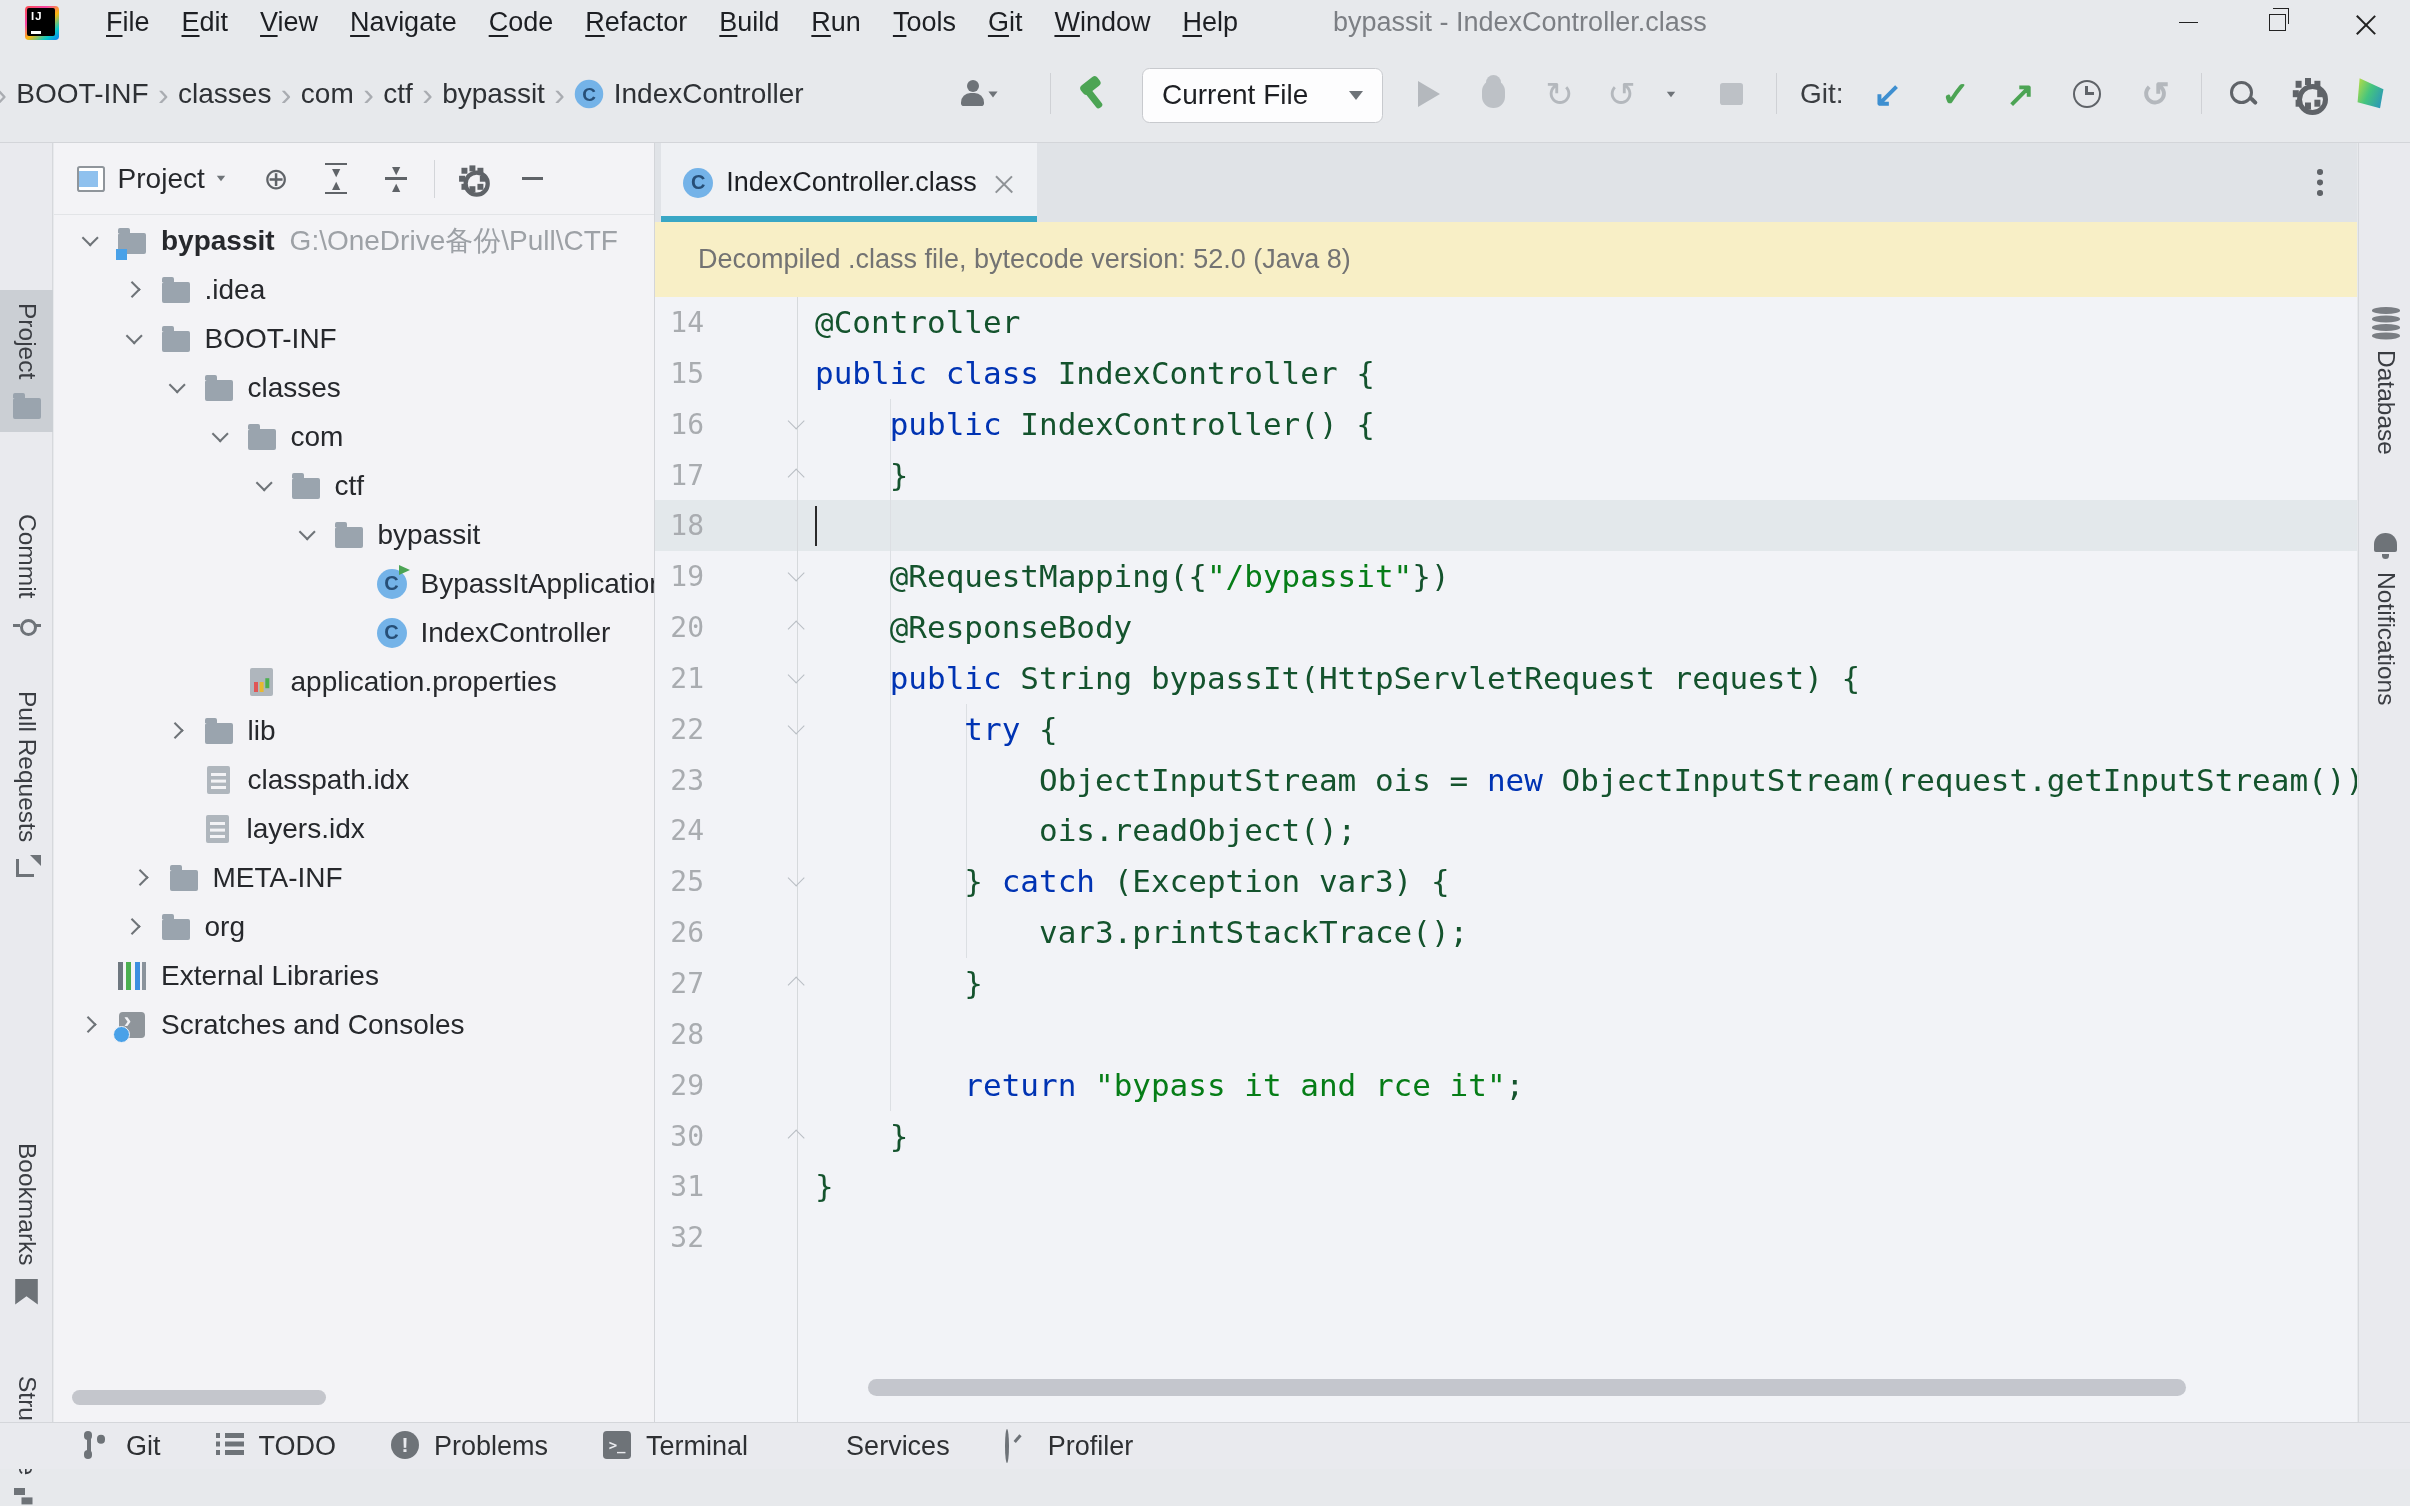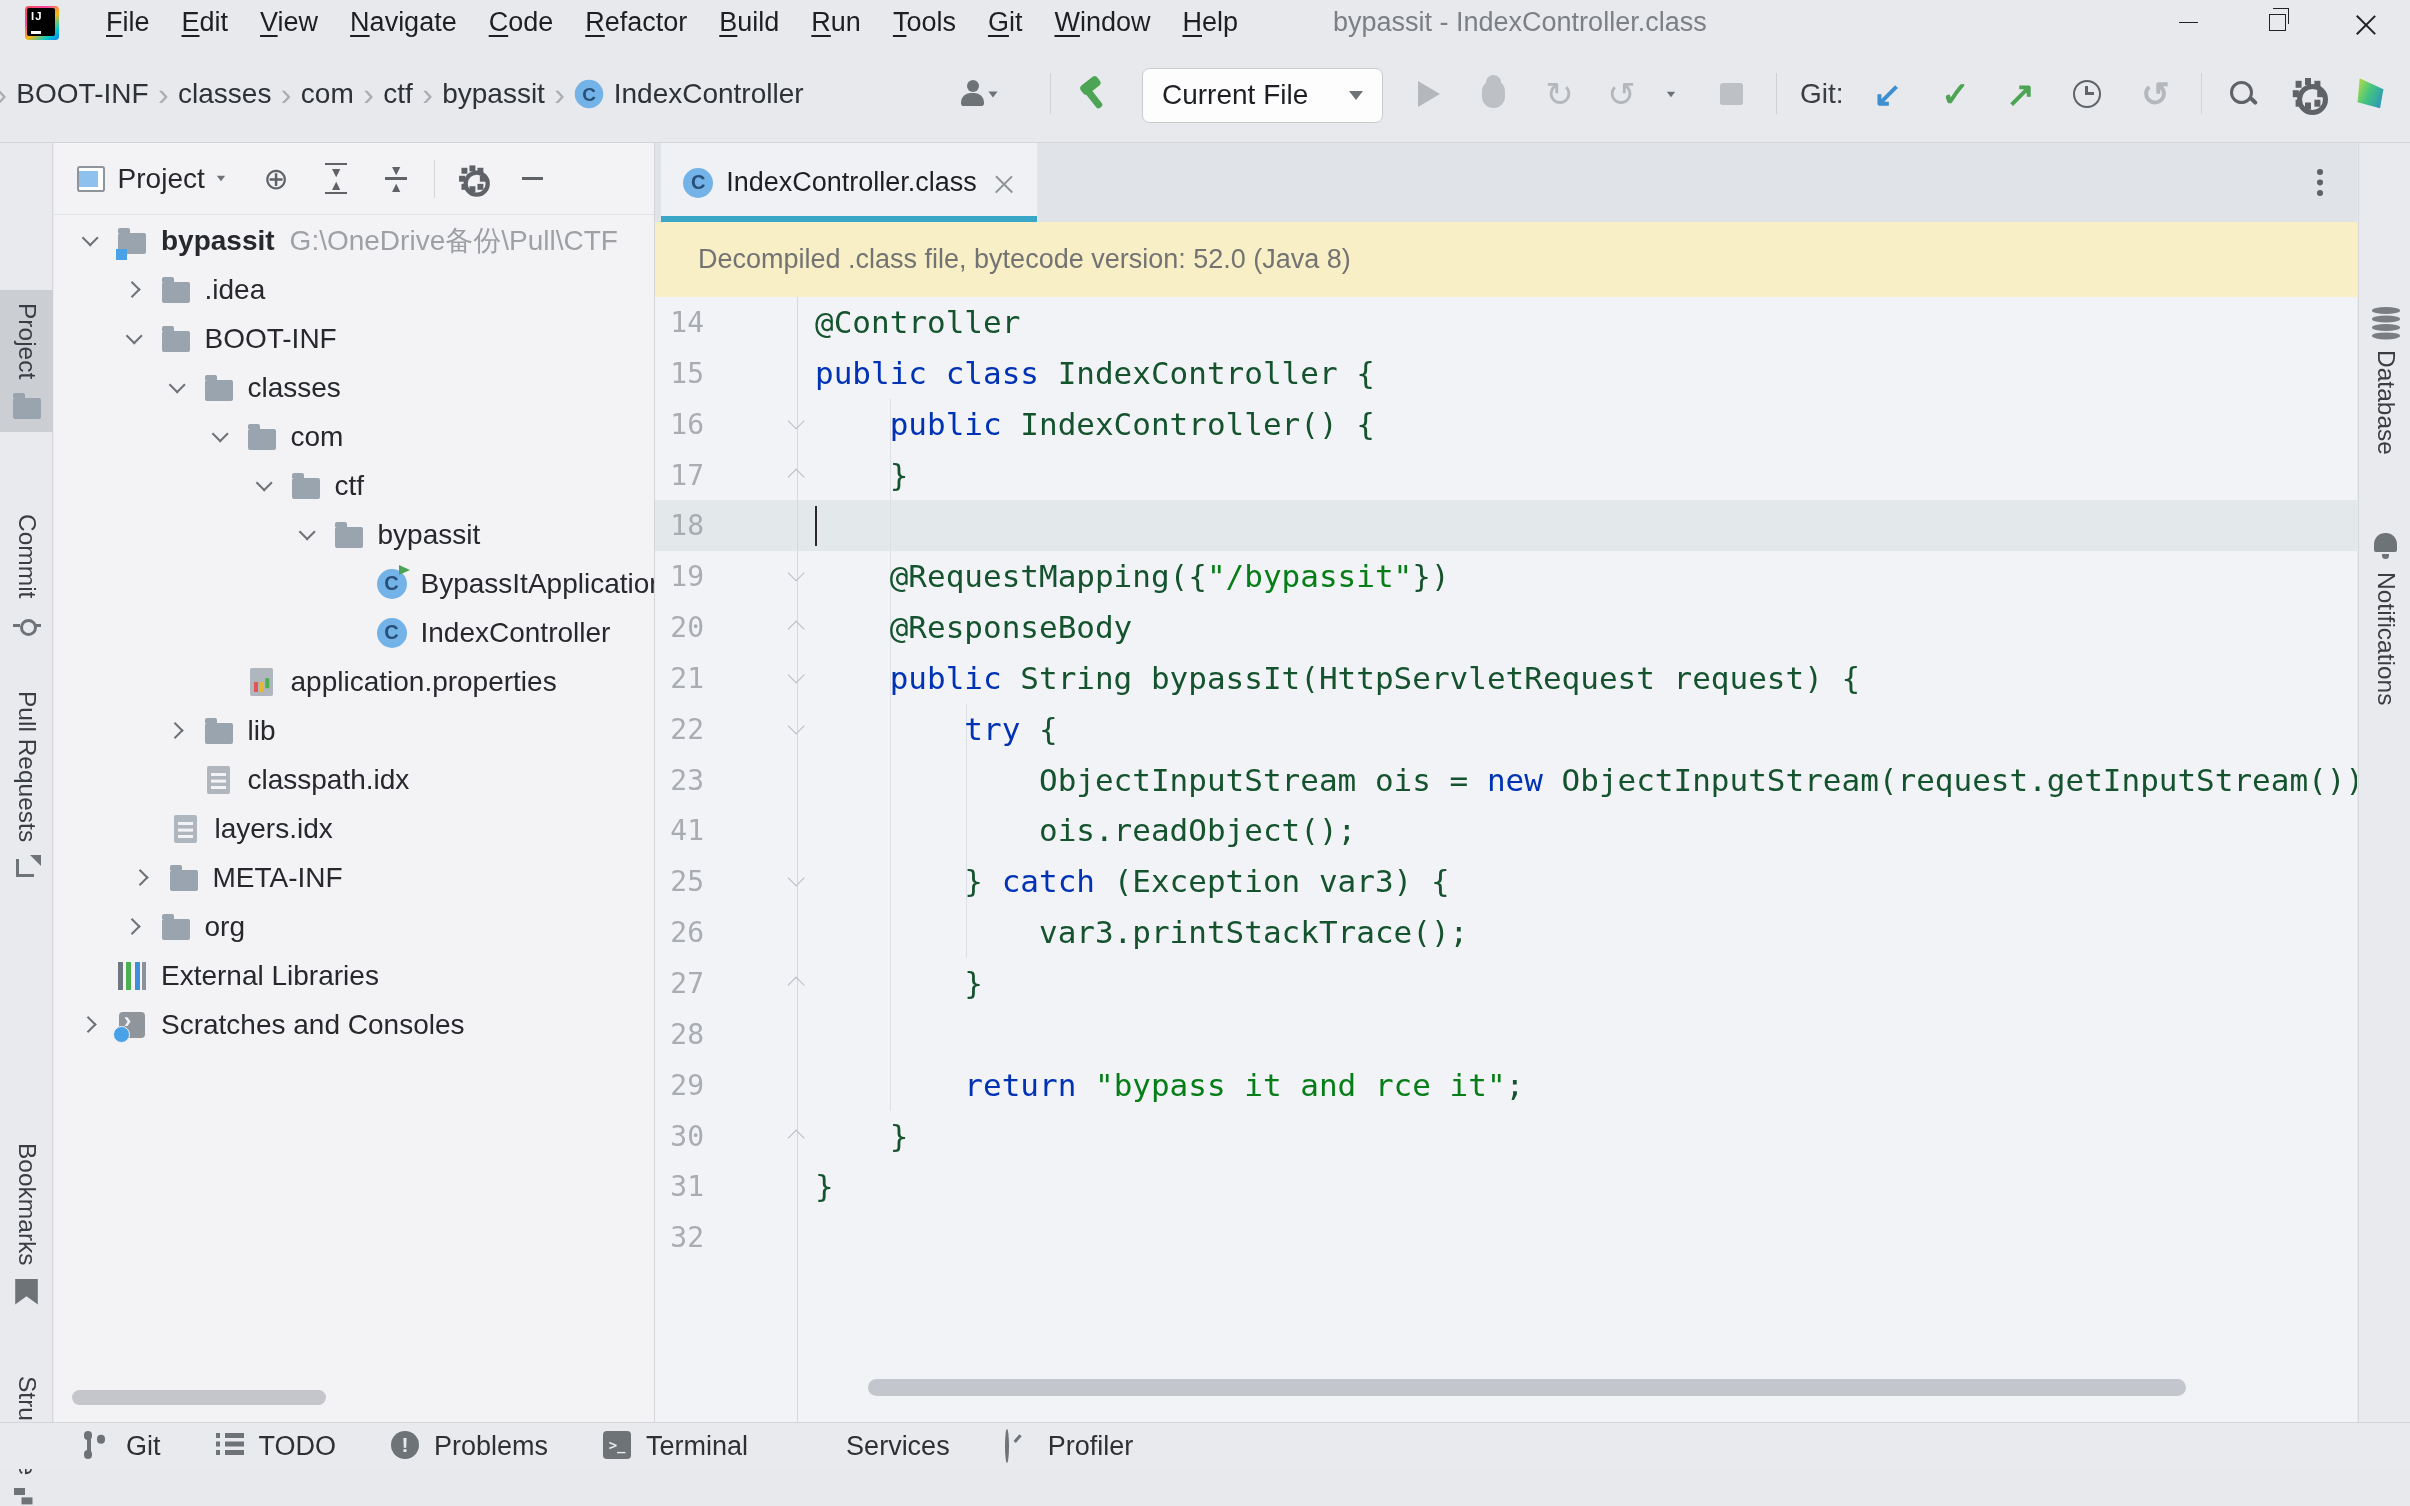--- a/index.html
+++ b/index.html
@@ -441,21 +441,21 @@
             </span>
             <span>lib</span>
           </div>
           <div class="trow" style="padding-left: 111px;">
             <span class="tw-arrow"></span>
             <span class="t-ic">
               <span class="ic-page lines"></span>
             </span>
             <span>classpath.idx</span>
           </div>
-          <div class="trow" style="padding-left: 78px;">
+          <div class="trow" style="padding-left: 110px;">
             <span class="tw-arrow"></span>
             <span class="t-ic">
               <span class="ic-page lines"></span>
             </span>
             <span>layers.idx</span>
           </div>
           <div class="trow" style="padding-left: 76px;">
             <span class="tw-arrow col"></span>
             <span class="t-ic">
               <span class="ic-folder"></span>
@@ -546,21 +546,21 @@
             <div class="codeline" style="top: 407px;">
               <span class="ln">22</span>
               <span class="fold d"></span>
               <span class="ctext"><span class="tok-p">        </span><span class="tok-k">try</span><span class="tok-p"> {</span></span>
             </div>
             <div class="codeline" style="top: 458px;">
               <span class="ln">23</span>
               <span class="ctext"><span class="tok-p">            ObjectInputStream ois = </span><span class="tok-k">new</span><span class="tok-p"> ObjectInputStream(request.getInputStream());</span></span>
             </div>
             <div class="codeline" style="top: 508px;">
-              <span class="ln">41</span>
+              <span class="ln">24</span>
               <span class="ctext"><span class="tok-p">            ois.readObject();</span></span>
             </div>
             <div class="codeline" style="top: 559px;">
               <span class="ln">25</span>
               <span class="fold d"></span>
               <span class="ctext"><span class="tok-p">        } </span><span class="tok-k">catch</span><span class="tok-p"> (Exception var3) {</span></span>
             </div>
             <div class="codeline" style="top: 610px;">
               <span class="ln">26</span>
               <span class="ctext"><span class="tok-p">            var3.printStackTrace();</span></span>

